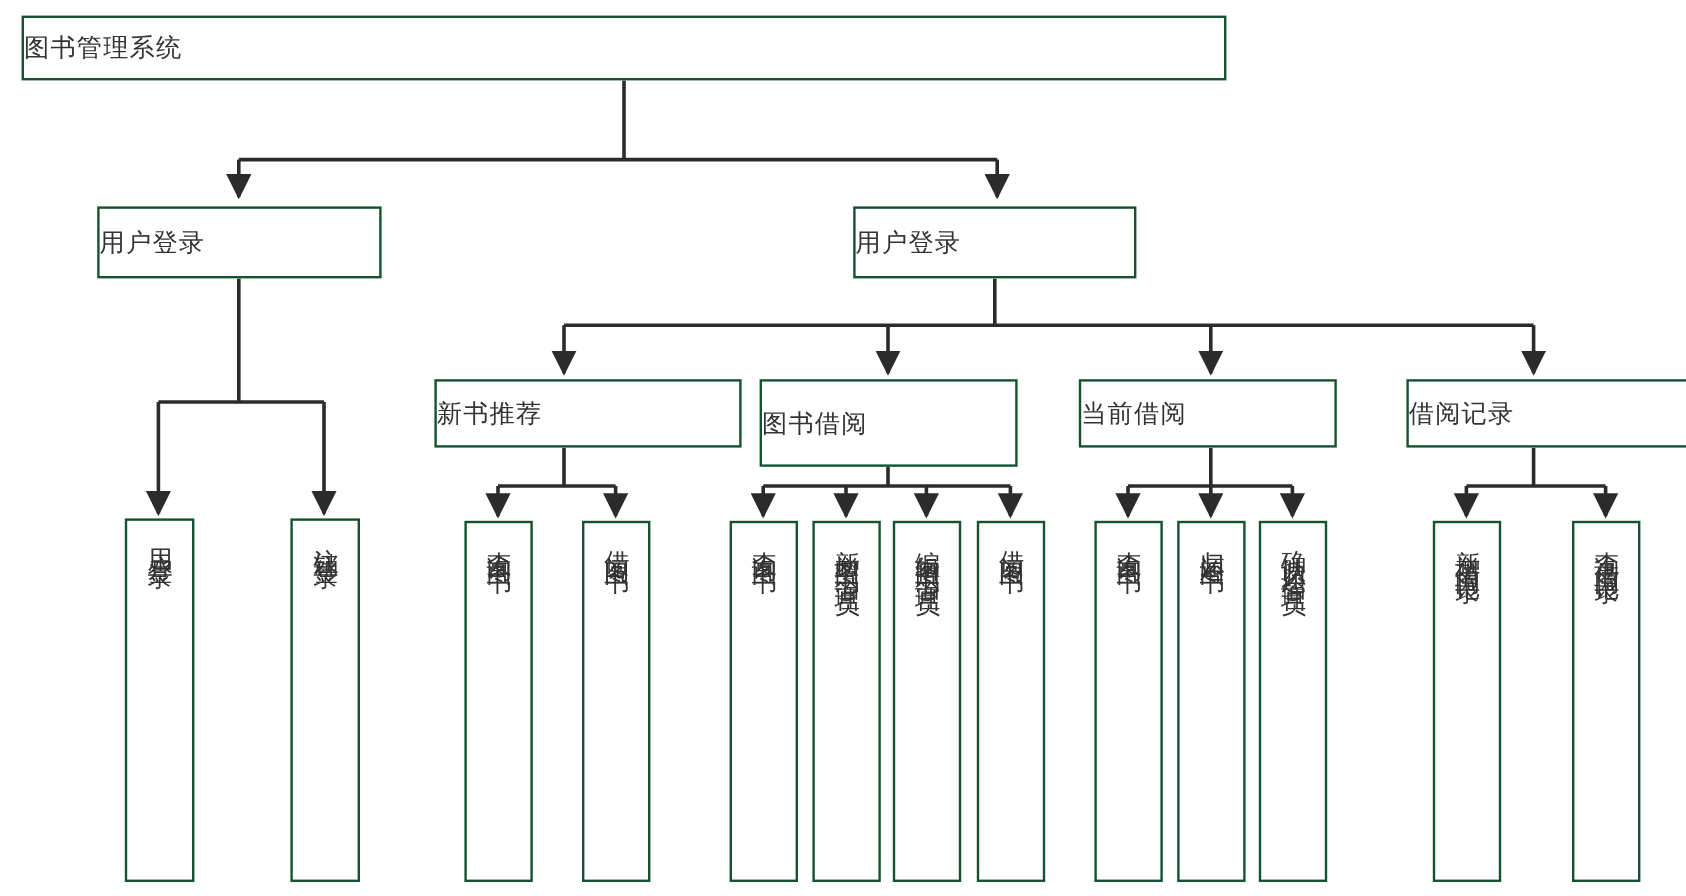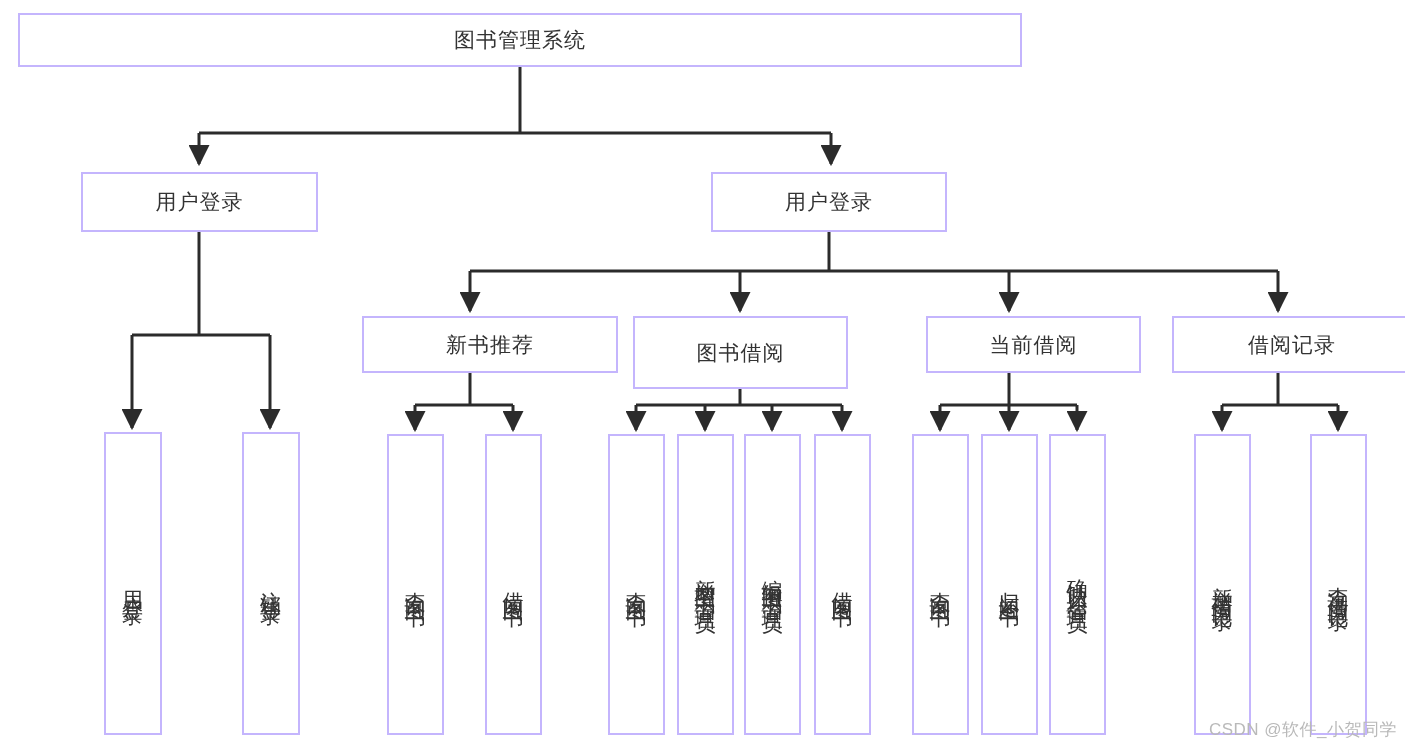--- a/index.html
+++ b/index.html
@@ -19,25 +19,25 @@
     position: absolute;
     left: 0;
     top: 0;
     width: 1405px;
     height: 747px;
     pointer-events: none;
   }
   .node {
     position: absolute;
     box-sizing: border-box;
-    border: 2px solid #c4b5fd;
+    border: 2px solid #14532d;
     background: #ffffff;
     display: flex;
     align-items: center;
-    justify-content: center;
+    justify-content: flex-start;
     color: #333333;
   }
   .node.horiz {
     font-size: 21px;
     letter-spacing: 1px;
   }
   .node.vert {
     writing-mode: vertical-rl;
     text-orientation: upright;
     font-size: 21px;
@@ -125,21 +125,21 @@
   <div class="node horiz" style="left:711px; top:172px; width:236px; height:60px;">
     <span class="lbl">用户登录</span>
   </div>
 
   <div class="node horiz" style="left:362px; top:316px; width:256px; height:57px;">
     <span class="lbl">新书推荐</span>
   </div>
   <div class="node horiz" style="left:633px; top:316px; width:215px; height:73px;">
     <span class="lbl">图书借阅</span>
   </div>
-  <div class="node horiz" style="left:926px; top:316px; width:215px; height:57px;">
+  <div class="node horiz" style="left:899px; top:316px; width:215px; height:57px;">
     <span class="lbl">当前借阅</span>
   </div>
   <div class="node horiz" style="left:1172px; top:316px; width:240px; height:57px;">
     <span class="lbl">借阅记录</span>
   </div>
 
   <div class="node vert" style="left:104px; top:432px; width:58px; height:303px;">
     <span class="lbl">用户登录</span>
   </div>
   <div class="node vert" style="left:242px; top:432px; width:58px; height:303px;">
@@ -176,15 +176,14 @@
     <span class="lbl">确认归还（管理员）</span>
   </div>
 
   <div class="node vert" style="left:1194px; top:434px; width:57px; height:301px;">
     <span class="lbl">新增借阅记录</span>
   </div>
   <div class="node vert" style="left:1310px; top:434px; width:57px; height:301px;">
     <span class="lbl">查询借阅记录</span>
   </div>
 
-  <div class="watermark">CSDN @软件_小贺同学</div>
 
 </div>
 
 </body></html>

